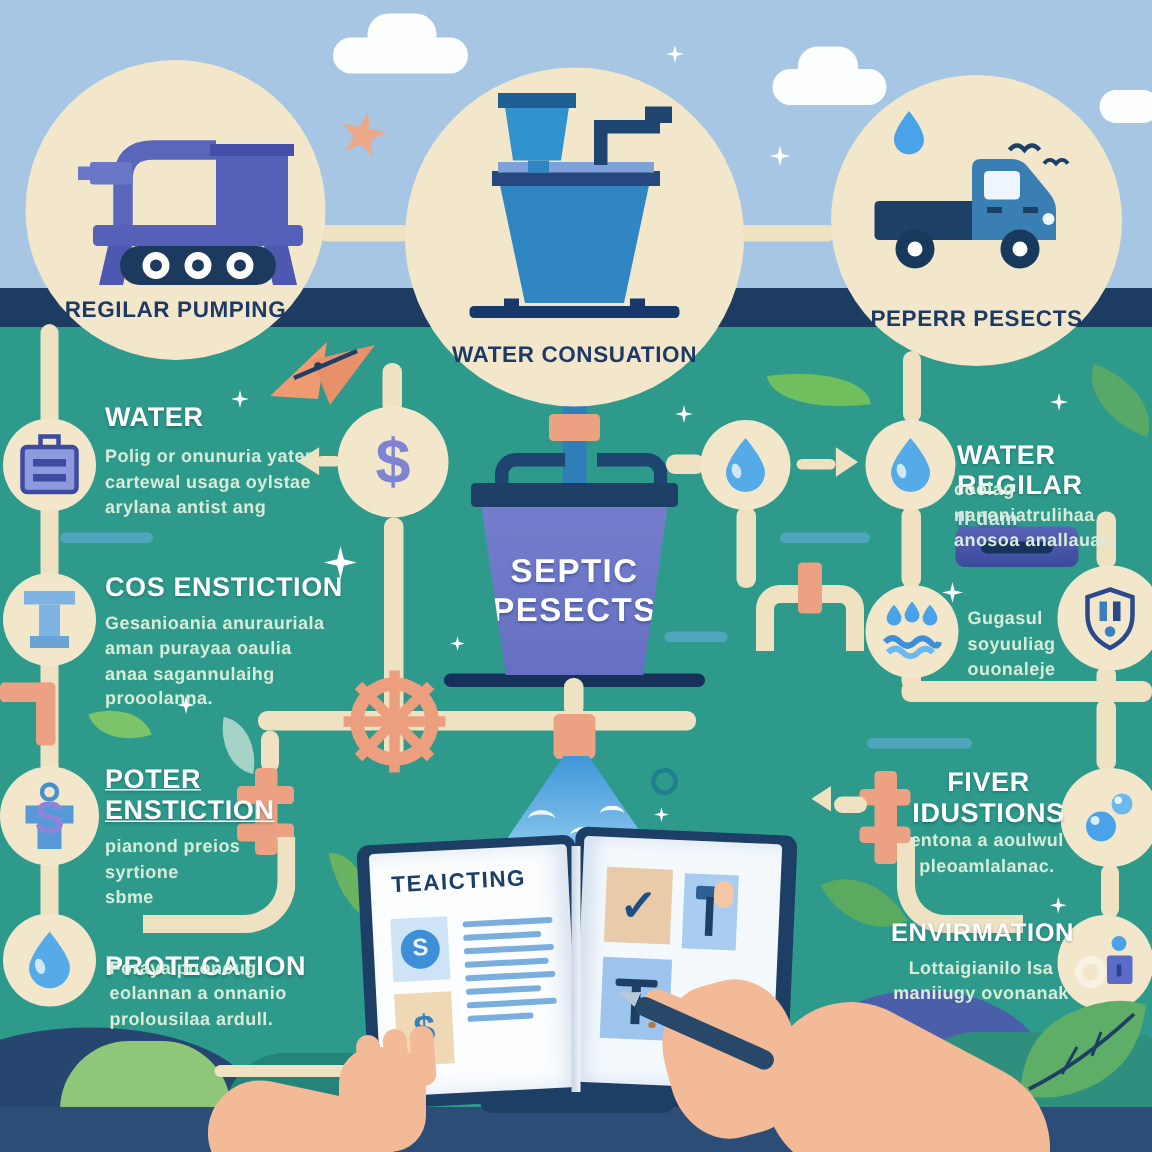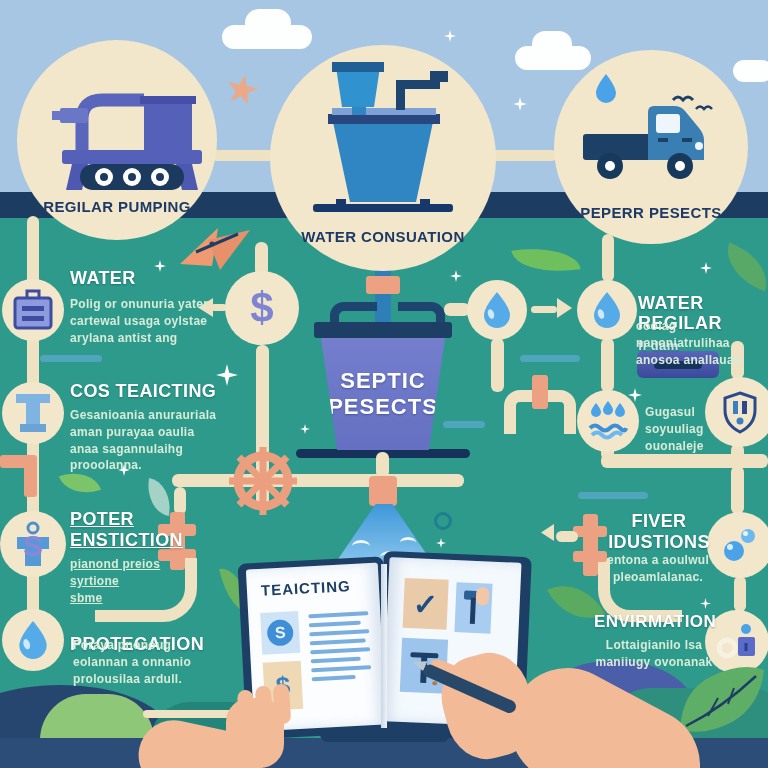--- a/index.html
+++ b/index.html
@@ -238,38 +238,38 @@
 cartewal usaga oylstae
 arylana antist ang</div>
 
   <div class="cream" style="left:2px;top:382px;width:62px;height:62px;z-index:3;">
     <svg width="42" height="42" viewBox="0 0 42 42">
       <rect x="4" y="2" width="34" height="9" fill="#7fb4e2"></rect>
       <rect x="14" y="11" width="14" height="21" fill="#7fb4e2"></rect>
       <rect x="8" y="32" width="26" height="8" fill="#6aa4d6"></rect>
     </svg>
   </div>
-  <div class="hd" style="left:70px;top:381px;width:180px;">COS TEAICTING</div>
+  <div class="hd" style="left:70px;top:381px;width:180px;">COS ENSTICTION</div>
   <div class="gbody" style="left:70px;top:407px;width:165px;">Gesanioania anurauriala
 aman purayaa oaulia
 anaa sagannulaihg
 prooolanna.</div>
 
   <div class="cream" style="left:0;top:511px;width:66px;height:66px;z-index:3;">
     <div style="position:relative;width:44px;height:46px;">
       <svg width="44" height="46" viewBox="0 0 44 46" style="position:absolute;left:0;top:0;">
         <circle cx="22" cy="7" r="5" fill="#f3e7cb" stroke="#4a90cc" stroke-width="3"></circle>
         <path d="M6 16 H38 V28 H30 V45 H14 V28 H6 Z" fill="#5599d6"></path>
       </svg>
       <span style="position:absolute;left:0;top:8px;width:44px;text-align:center;color:#8d86d8;font-size:30px;font-weight:bold;">S</span>
     </div>
   </div>
   <div class="hd" style="left:70px;top:509px;width:130px;text-decoration:underline;">POTER
 ENSTICTION</div>
-  <div class="gbody" style="left:70px;top:556px;width:130px;text-decoration:underline;">pianond preios
+  <div class="gbody" style="left:70px;top:556px;width:130px;">pianond preios
 syrtione
 sbme</div>
 
   <div class="cream" style="left:2px;top:609px;width:62px;height:62px;z-index:3;">
     <svg width="34" height="42" viewBox="0 0 32 40">
         <path d="M16 2 C16 2 29 17 29 25 A13 13 0 1 1 3 25 C3 17 16 2 16 2 Z" fill="#55abe8"></path>
         <ellipse cx="10" cy="24" rx="3" ry="5" fill="#cfe9fb" transform="rotate(-18 10 24)"></ellipse>
       </svg>
   </div>
   <div class="hd" style="left:70px;top:634px;width:180px;">PROTECATION</div>

